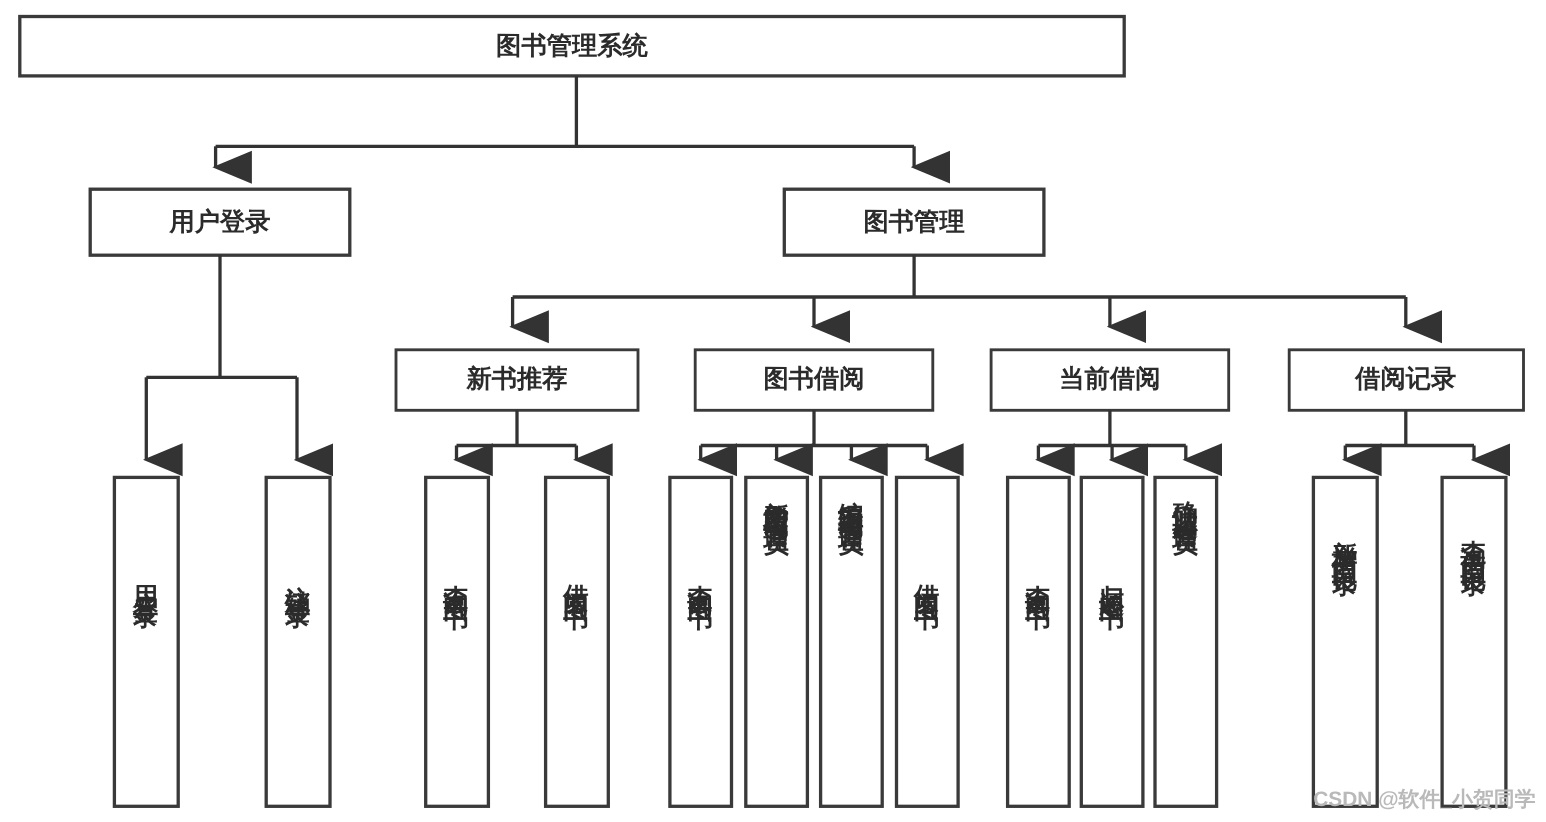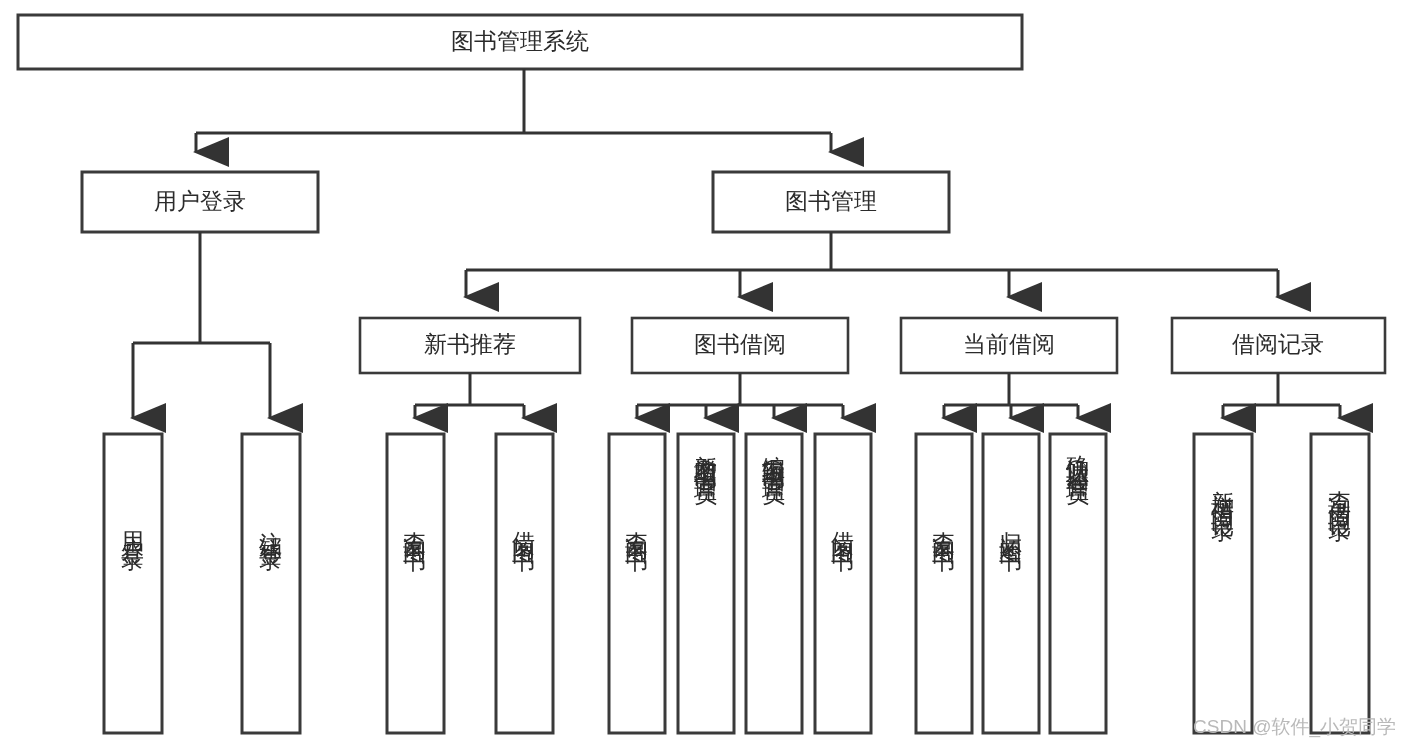--- a/index.html
+++ b/index.html
@@ -9,20 +9,21 @@
   }
   body {
     font-family: "Liberation Sans", "DejaVu Sans", sans-serif;
   }
   #diagram-root {
     position: relative;
     width: 1405px;
     height: 747px;
     background: #ffffff;
     overflow: hidden;
+    font-weight: bold;
   }
   svg#tree-svg {
     position: absolute;
     left: 0;
     top: 0;
     width: 1405px;
     height: 747px;
     display: block;
   }
   .node-box {

